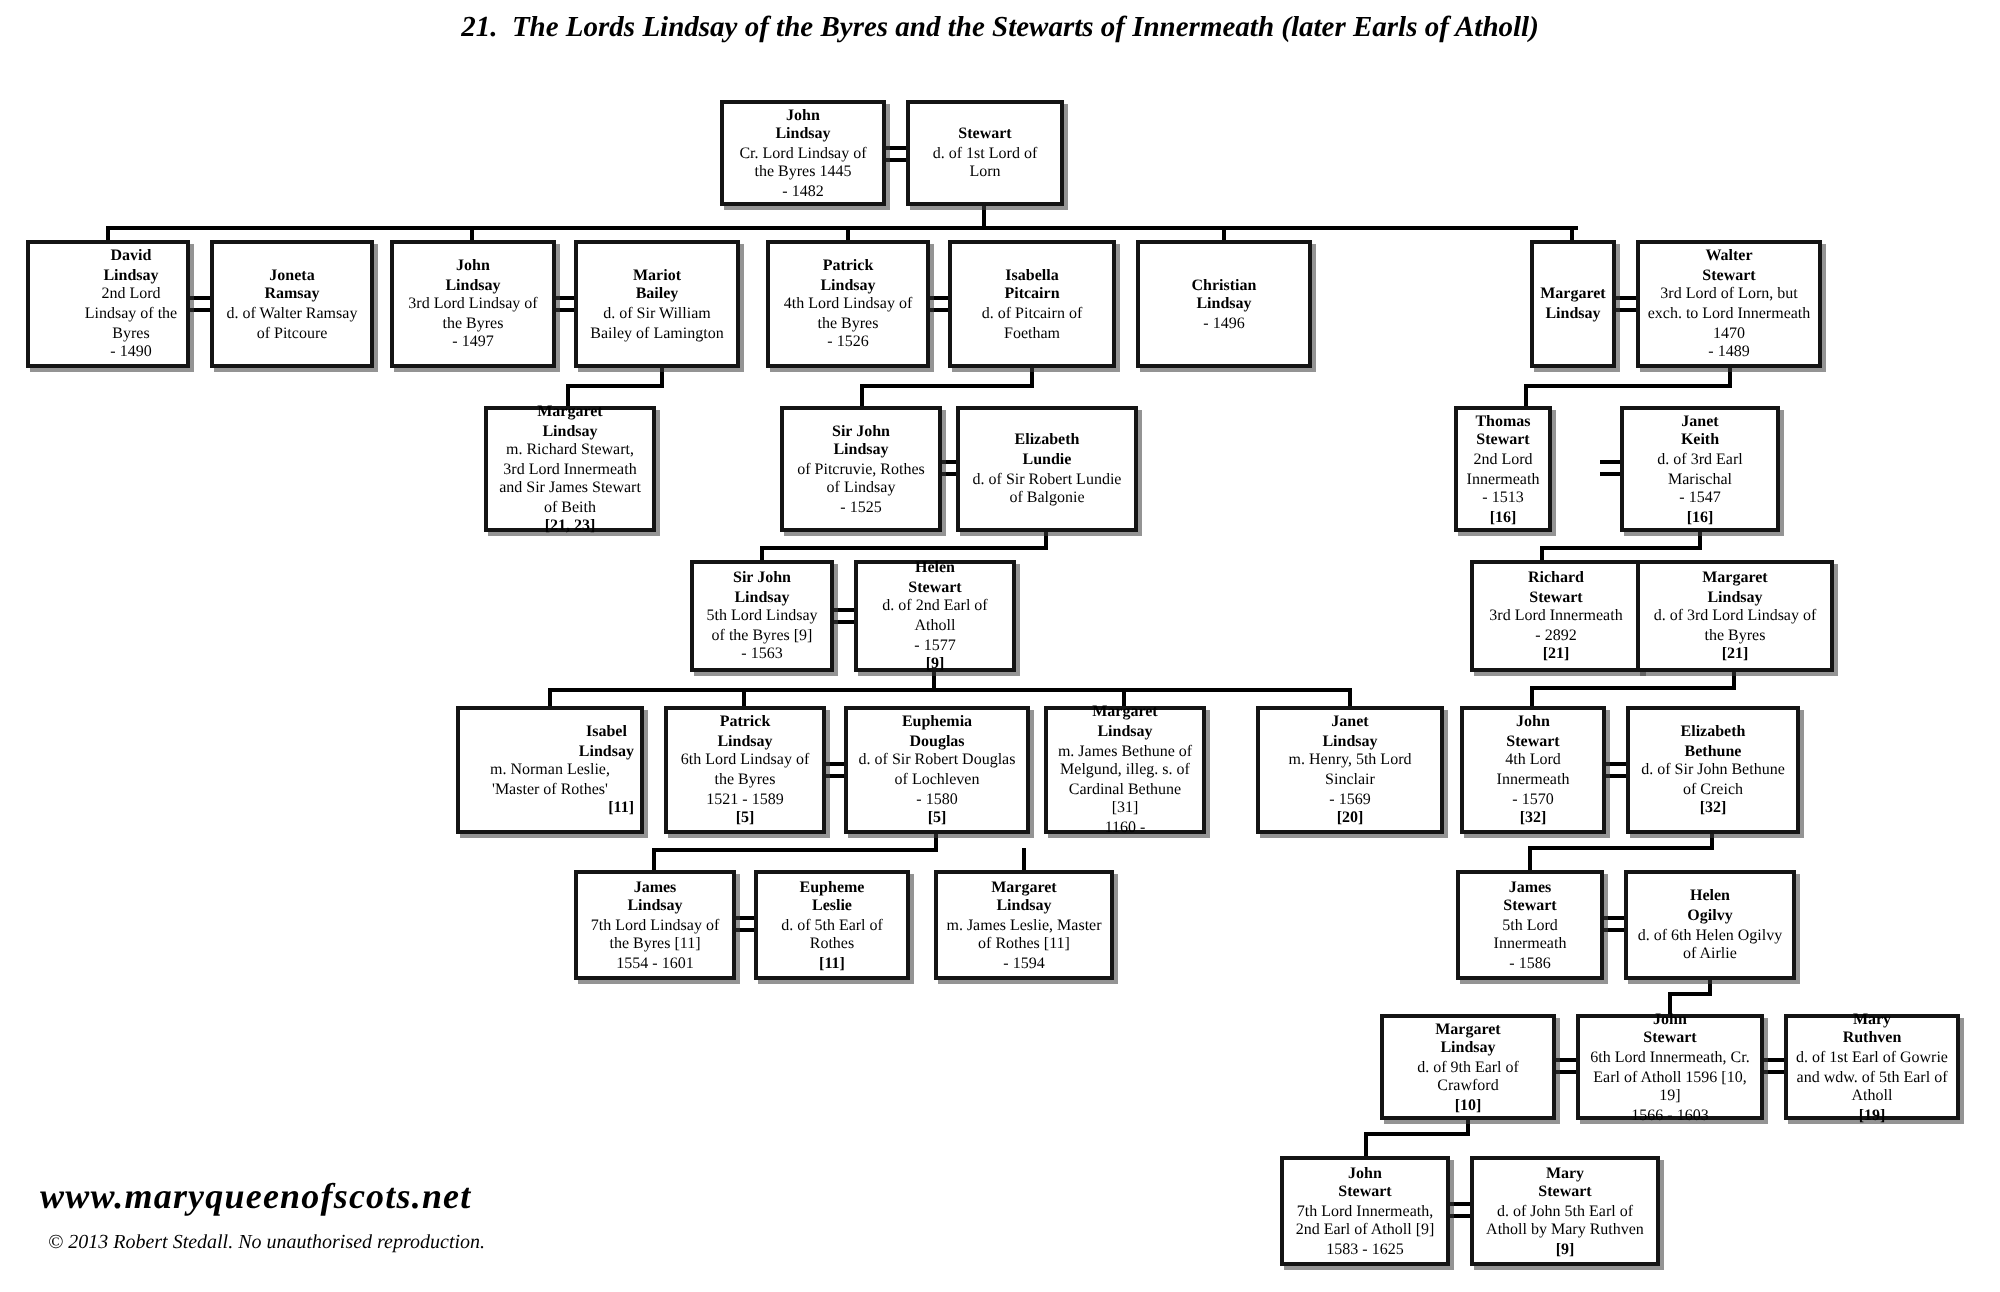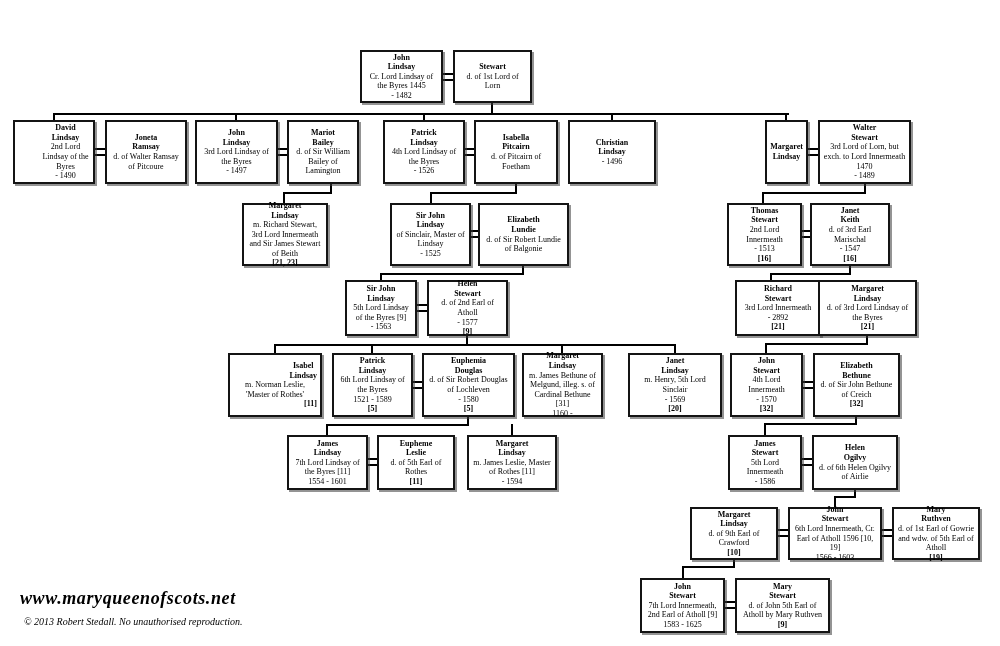--- a/index.html
+++ b/index.html
@@ -34,20 +34,21 @@
   }
   .copyright {
     position:absolute; left:24px; top:616px;
     font-size:10px; font-style:italic;
   }
 </style>
 </head>
 <body>
 
 <div class="canvas">
+  <div class="chart-title">21.  The Lords Lindsay of the Byres and the Stewarts of Innermeath (later Earls of Atholl)</div>
   <div id="tree">
       <div class="cline" style="left: 491px; top: 101px; width: 2px; height: 13px;"></div>
       <div class="cline" style="left: 53px; top: 113px; width: 736px; height: 2px;"></div>
       <div class="cline" style="left: 53px; top: 113px; width: 2px; height: 9px;"></div>
       <div class="cline" style="left: 235px; top: 113px; width: 2px; height: 9px;"></div>
       <div class="cline" style="left: 423px; top: 113px; width: 2px; height: 9px;"></div>
       <div class="cline" style="left: 611px; top: 113px; width: 2px; height: 9px;"></div>
       <div class="cline" style="left: 785px; top: 113px; width: 2px; height: 9px;"></div>
       <div class="cline" style="left: 330px; top: 183px; width: 2px; height: 11px;"></div>
       <div class="cline" style="left: 283px; top: 192px; width: 49px; height: 2px;"></div>
@@ -122,21 +123,21 @@
         <div class="pname">Joneta
 Ramsay</div>
         <div class="pdet">d. of Walter Ramsay of Pitcoure</div>
       </div>
       <div class="pbox" style="left: 195px; top: 120px; width: 83px; height: 64px;">
         <div class="pname">John
 Lindsay</div>
         <div class="pdet">3rd Lord Lindsay of the Byres</div>
         <div class="pdet">- 1497</div>
       </div>
-      <div class="pbox" style="left: 287px; top: 120px; width: 72px; height: 64px; justify-content: center;">
+      <div class="pbox" style="left: 287px; top: 120px; width: 83px; height: 64px; justify-content: center;">
         <div class="pname">Mariot
 Bailey</div>
         <div class="pdet">d. of Sir William Bailey of Lamington</div>
       </div>
       <div class="pbox" style="left: 383px; top: 120px; width: 82px; height: 64px;">
         <div class="pname">Patrick
 Lindsay</div>
         <div class="pdet">4th Lord Lindsay of the Byres</div>
         <div class="pdet">- 1526</div>
       </div>
@@ -162,29 +163,29 @@
       </div>
       <div class="pbox" style="left: 242px; top: 203px; width: 86px; height: 63px;">
         <div class="pname">Margaret
 Lindsay</div>
         <div class="pdet">m. Richard Stewart, 3rd Lord Innermeath and Sir James Stewart of Beith</div>
         <div class="pref">[21, 23]</div>
       </div>
       <div class="pbox" style="left: 390px; top: 203px; width: 81px; height: 63px;">
         <div class="pname">Sir John
 Lindsay</div>
-        <div class="pdet">of Sinclair, Master of Lindsay</div>
+        <div class="pdet">of Pitcruvie, Rothes of Lindsay</div>
         <div class="pdet">- 1525</div>
       </div>
       <div class="pbox" style="left: 478px; top: 203px; width: 91px; height: 63px;">
         <div class="pname">Elizabeth
 Lundie</div>
         <div class="pdet">d. of Sir Robert Lundie of Balgonie</div>
       </div>
-      <div class="pbox" style="left: 727px; top: 203px; width: 75px; height: 63px;">
+      <div class="pbox" style="left: 727px; top: 203px; width: 49px; height: 63px;">
         <div class="pname">Thomas
 Stewart</div>
         <div class="pdet">2nd Lord Innermeath</div>
         <div class="pdet">- 1513</div>
         <div class="pref">[16]</div>
       </div>
       <div class="pbox" style="left: 810px; top: 203px; width: 80px; height: 63px;">
         <div class="pname">Janet
 Keith</div>
         <div class="pdet">d. of 3rd Earl Marischal</div>

